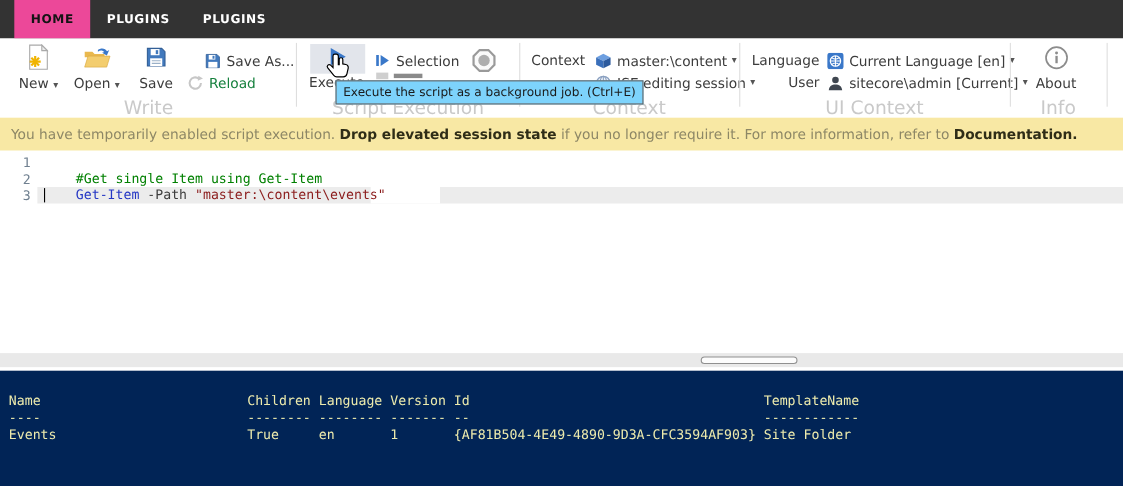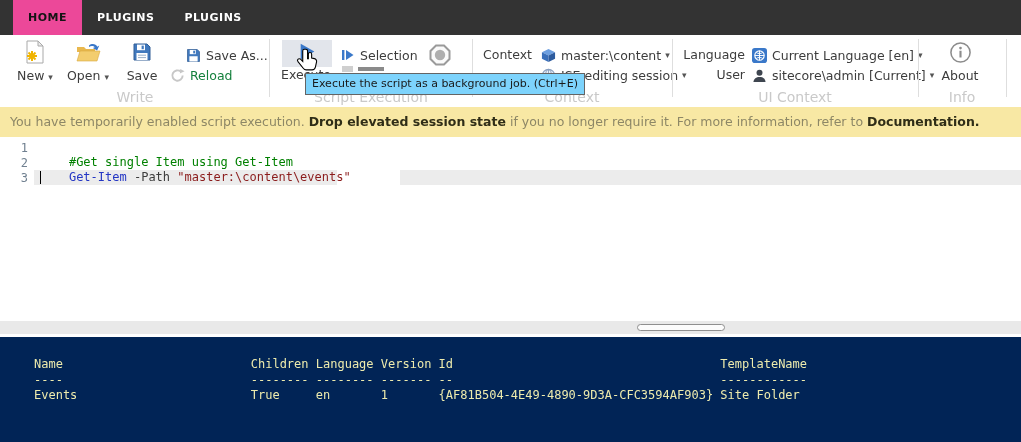--- a/index.html
+++ b/index.html
@@ -11,21 +11,21 @@
   }
   
   .tabbar { position:absolute; left:0; top:0; width:1021px; height:35px;
     background:#333333; display:flex; align-items:stretch; padding-left:13px; }
   .tab { font-size:11px; font-weight:bold; letter-spacing:.5px; color:#fff;
     padding:0 15px; line-height:36px; cursor:default; }
   .tab.active { background:#ec4899; color:#141414; }
   
   .ribbon { position:absolute; left:0; top:35px; width:1021px; height:72px; background:#fff; }
   .ribbon .sep { position:absolute; top:4px; height:58px; width:1px; background:#dedede; }
-  .group-label { position:absolute; top:54px; height:16px; font-size:14px;
+  .group-label { position:absolute; top:54px; height:16px; font-size:17px;
     color:#c9c9c9; text-align:center; }
   .bigbtn { position:absolute; top:4px; text-align:center; }
   .bigbtn .ic { height:26px; display:flex; align-items:center; justify-content:center; }
   .btnlabel { font-size:12.5px; color:#3c3c3c; margin-top:3px; white-space:nowrap; }
   .smallbtn { position:absolute; height:18px; display:flex; align-items:center;
     font-size:12.5px; color:#3c3c3c; white-space:nowrap; }
   .smallbtn .ic { margin-right:5px; display:flex; align-items:center; }
   .smallbtn.disabled { color:#15803d; }
   .caret-down { font-size:9px; color:#555; margin-left:4px; }
   .caption { position:absolute; font-size:12.5px; color:#3c3c3c; text-align:right; }
@@ -59,21 +59,21 @@
   .edit-caret { position:absolute; left:40px; top:34px; width:1px; height:13px; background:#000; }
   
   .hscroll { position:absolute; left:0; top:321px; width:1021px; height:13px; background:#e9e9e9; }
   .hthumb { position:absolute; left:637px; top:3px; width:88px; height:7px;
     background:#fcfcfc; border:1px solid #8f8f8f; border-radius:4px; }
   .gap-strip { position:absolute; left:0; top:334px; width:1021px; height:3px; background:#fff; }
   
   .console { position:absolute; left:0; top:337px; width:1021px; height:105px;
     background:#012456; color:#EDEBAD; font-family:"DejaVu Sans Mono","Liberation Mono",monospace;
     font-size:12px; padding:20px 0 0 8px; }
-  .console-line { white-space:pre; line-height:15.5px;margin-left:26px; }
+  .console-line { white-space:pre; line-height:15.5px; }
 </style>
 </head>
 <body>
 
 <div class="tabbar">
   <div class="tab active">HOME</div>
   <div class="tab">PLUGINS</div>
   <div class="tab">PLUGINS</div>
 </div>
 

